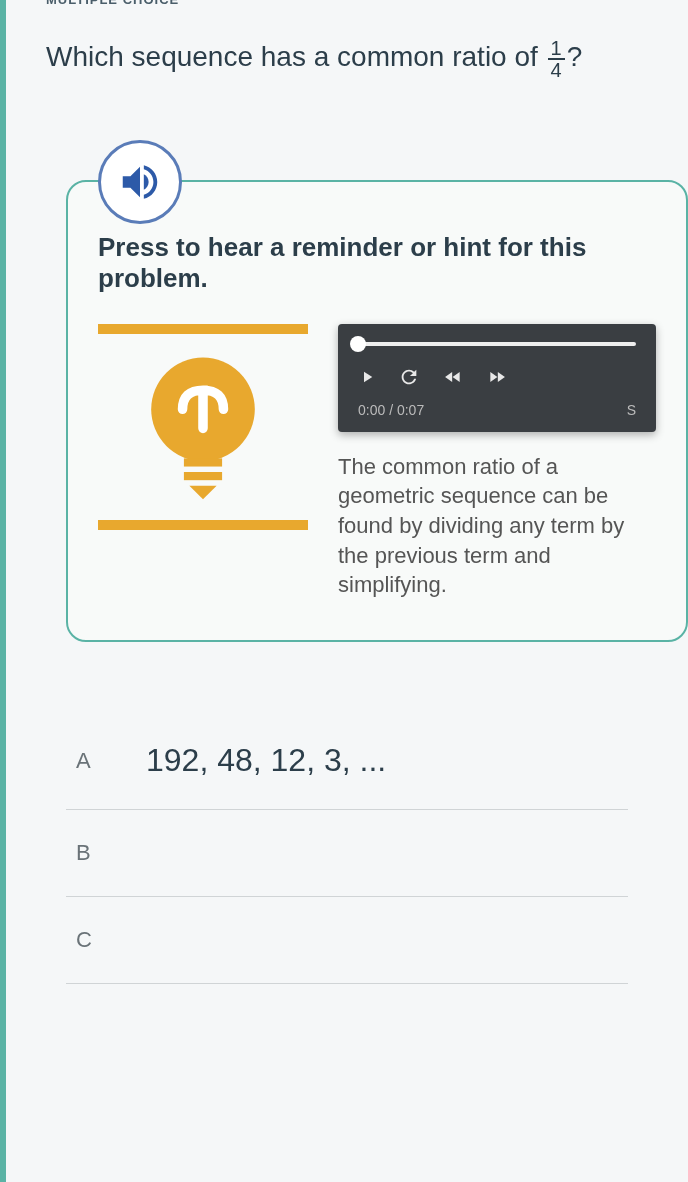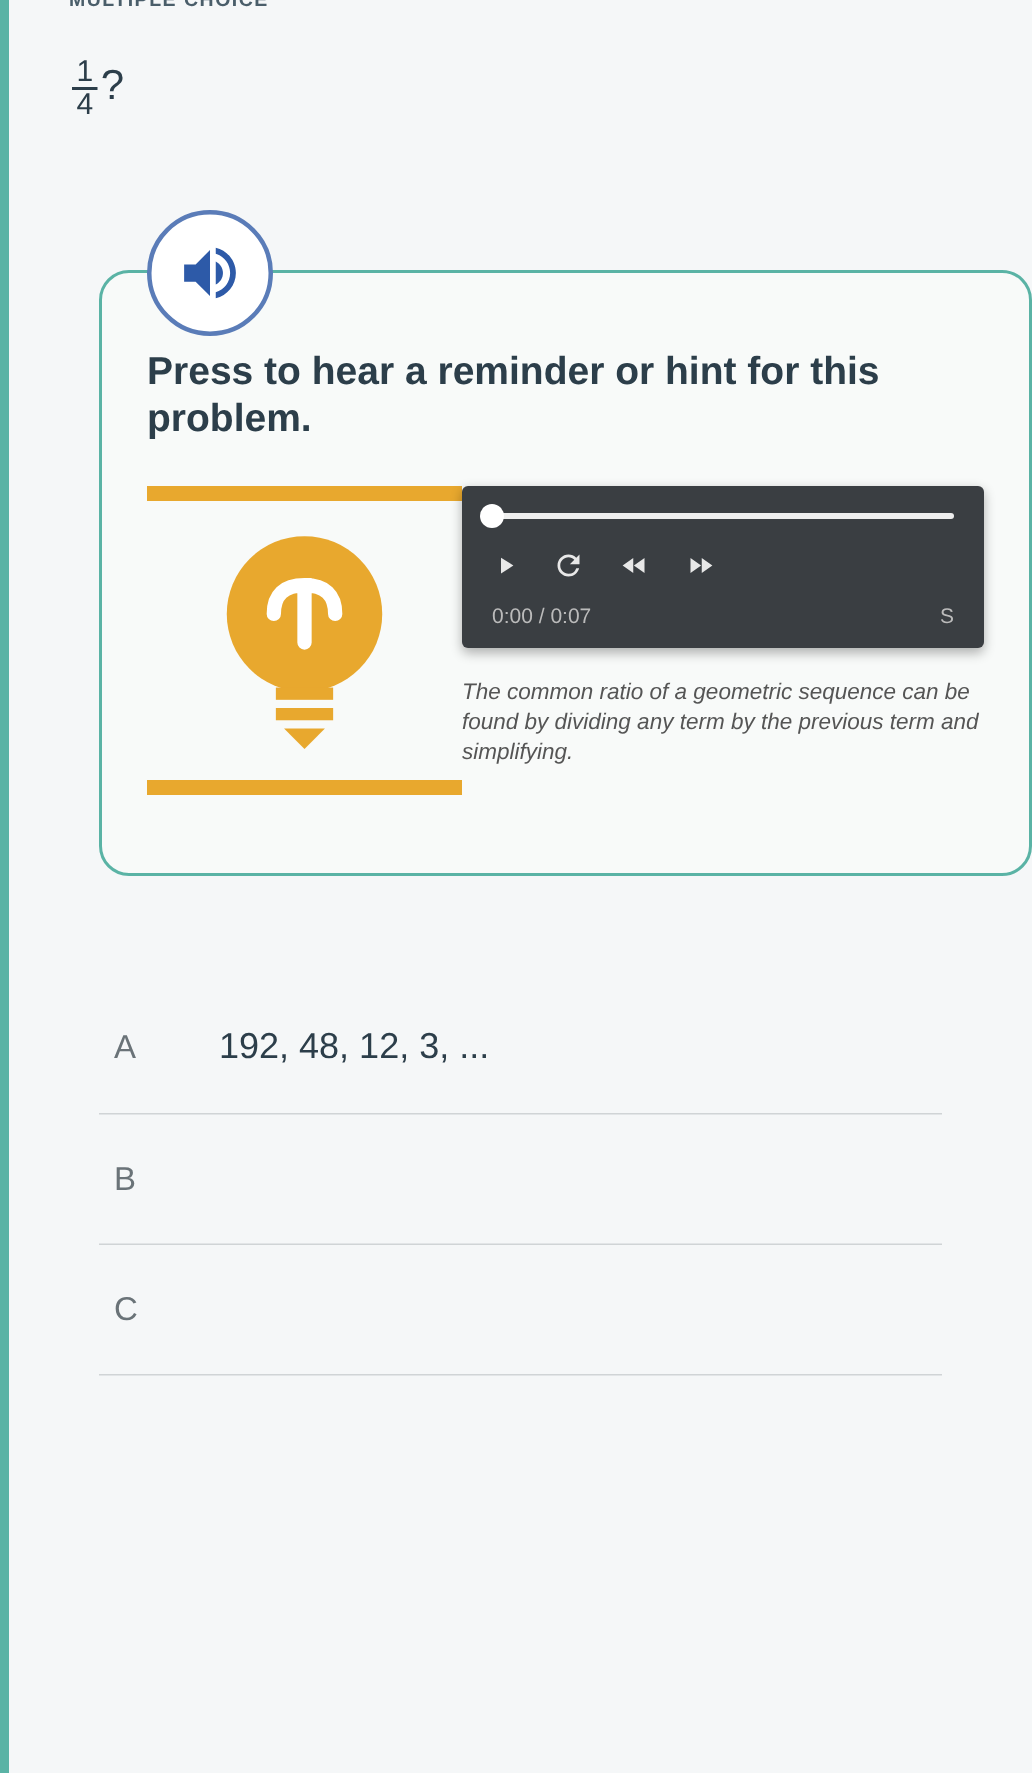--- a/index.html
+++ b/index.html
@@ -40,21 +40,21 @@
       border-bottom: 2px solid #2c3e4a;
       padding: 0 3px;
     }
     .fraction .den {
       padding: 0 3px;
     }
     .hint-card {
       margin: 60px 0 0 60px;
       border: 2px solid #5ab3a5;
       border-radius: 20px;
-      padding: 50px 30px 52px 30px;
+      padding: 50px 30px 40px 30px;
       position: relative;
       background: #f8faf9;
     }
     .audio-btn {
       position: absolute;
       top: -42px;
       left: 30px;
       width: 84px;
       height: 84px;
       border-radius: 50%;
@@ -67,20 +67,21 @@
     }
     .audio-btn svg { width: 46px; height: 46px; }
     .hint-title {
       font-size: 26px;
       font-weight: 700;
       color: #2c3e4a;
       margin-bottom: 30px;
     }
     .hint-body {
       display: flex;
+      gap: 30px;
       align-items: flex-start;
     }
     .bulb-img {
       width: 210px;
       flex-shrink: 0;
     }
     .bulb-img .bar {
       height: 10px;
       background: #e8a82e;
       margin: 0 0 18px 0;
@@ -128,22 +129,21 @@
       display:flex;
       align-items:center;
     }
     .time-row {
       display: flex;
       justify-content: space-between;
       font-size: 14px;
       color: #bbb;
     }
     .hint-text {
-      font-style: italic;
-      font-size: 15px;
+      font-size: 22px;
       color: #555;
       margin-top: 20px;
       line-height: 1.35;
     }
     .answers {
       margin: 70px 60px 0 60px;
     }
     .answer-row {
       display: flex;
       align-items: center;
@@ -151,30 +151,31 @@
       border-bottom: 1px solid #d0d4d6;
       cursor: pointer;
       gap: 40px;
     }
     .answer-letter {
       font-size: 22px;
       color: #6a7378;
       width: 30px;
     }
     .answer-text {
-      font-size: 24px;
+      font-size: 32px;
       color: #2c3e4a;
     }
   </style>
 </head>
 <body>
 
 <div class="header-label">MULTIPLE CHOICE</div>
 
 <div class="question">
+  <span>Which sequence has a common ratio of </span>
   <span class="fraction">
     <span class="num">1</span>
     <span class="den">4</span>
   </span><span>?</span>
 </div>
 
 <div class="hint-card">
   <div class="audio-btn">
     <svg viewBox="0 0 24 24">
       <path fill="#2d5aa8" d="M3 9v6h4l5 5V4L7 9H3z"></path>

